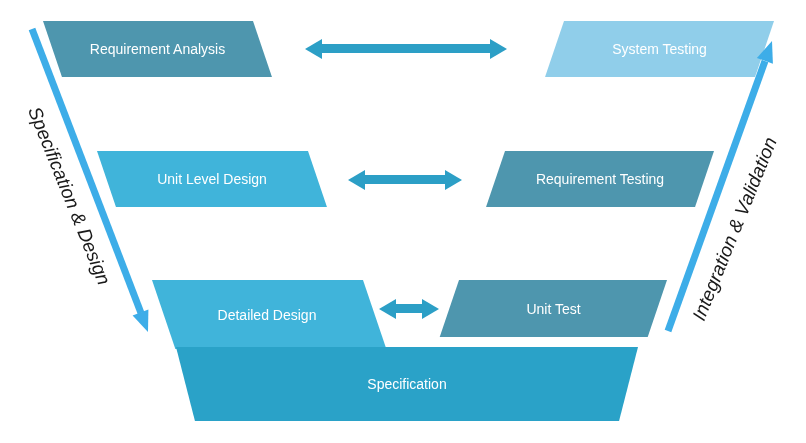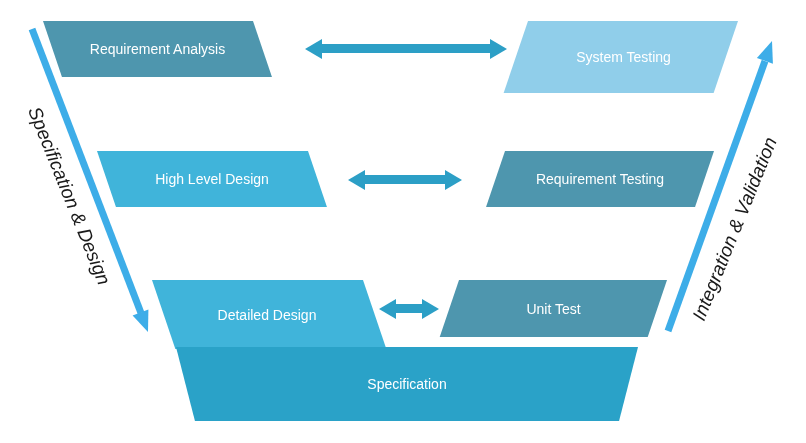--- a/index.html
+++ b/index.html
@@ -67,28 +67,28 @@
 
   <div class="side-label left">Specification &amp; Design</div>
   <div class="side-label right">Integration &amp; Validation</div>
 
   <div class="pbox" style="left:43px;top:21px;width:210px;height:56px">
     <span class="bg c-dark skew-l"></span>
     <span class="label pad-l">Requirement Analysis</span>
   </div>
   <div class="pbox" style="left:97px;top:151px;width:211px;height:56px">
     <span class="bg c-cyan skew-l"></span>
-    <span class="label pad-l">High Level Design</span>
+    <span class="label pad-l">Unit Level Design</span>
   </div>
   <div class="pbox" style="left:152px;top:280px;width:211px;height:69px">
     <span class="bg c-cyan skew-l"></span>
     <span class="label pad-l">Detailed Design</span>
   </div>
 
-  <div class="pbox" style="left:528px;top:21px;width:210px;height:72px">
+  <div class="pbox" style="left:564px;top:21px;width:210px;height:56px">
     <span class="bg c-light skew-r"></span>
     <span class="label pad-r">System Testing</span>
   </div>
   <div class="pbox" style="left:505px;top:151px;width:209px;height:56px">
     <span class="bg c-dark skew-r"></span>
     <span class="label pad-r">Requirement Testing</span>
   </div>
   <div class="pbox" style="left:459px;top:280px;width:208px;height:57px">
     <span class="bg c-dark skew-r"></span>
     <span class="label pad-r">Unit Test</span>

